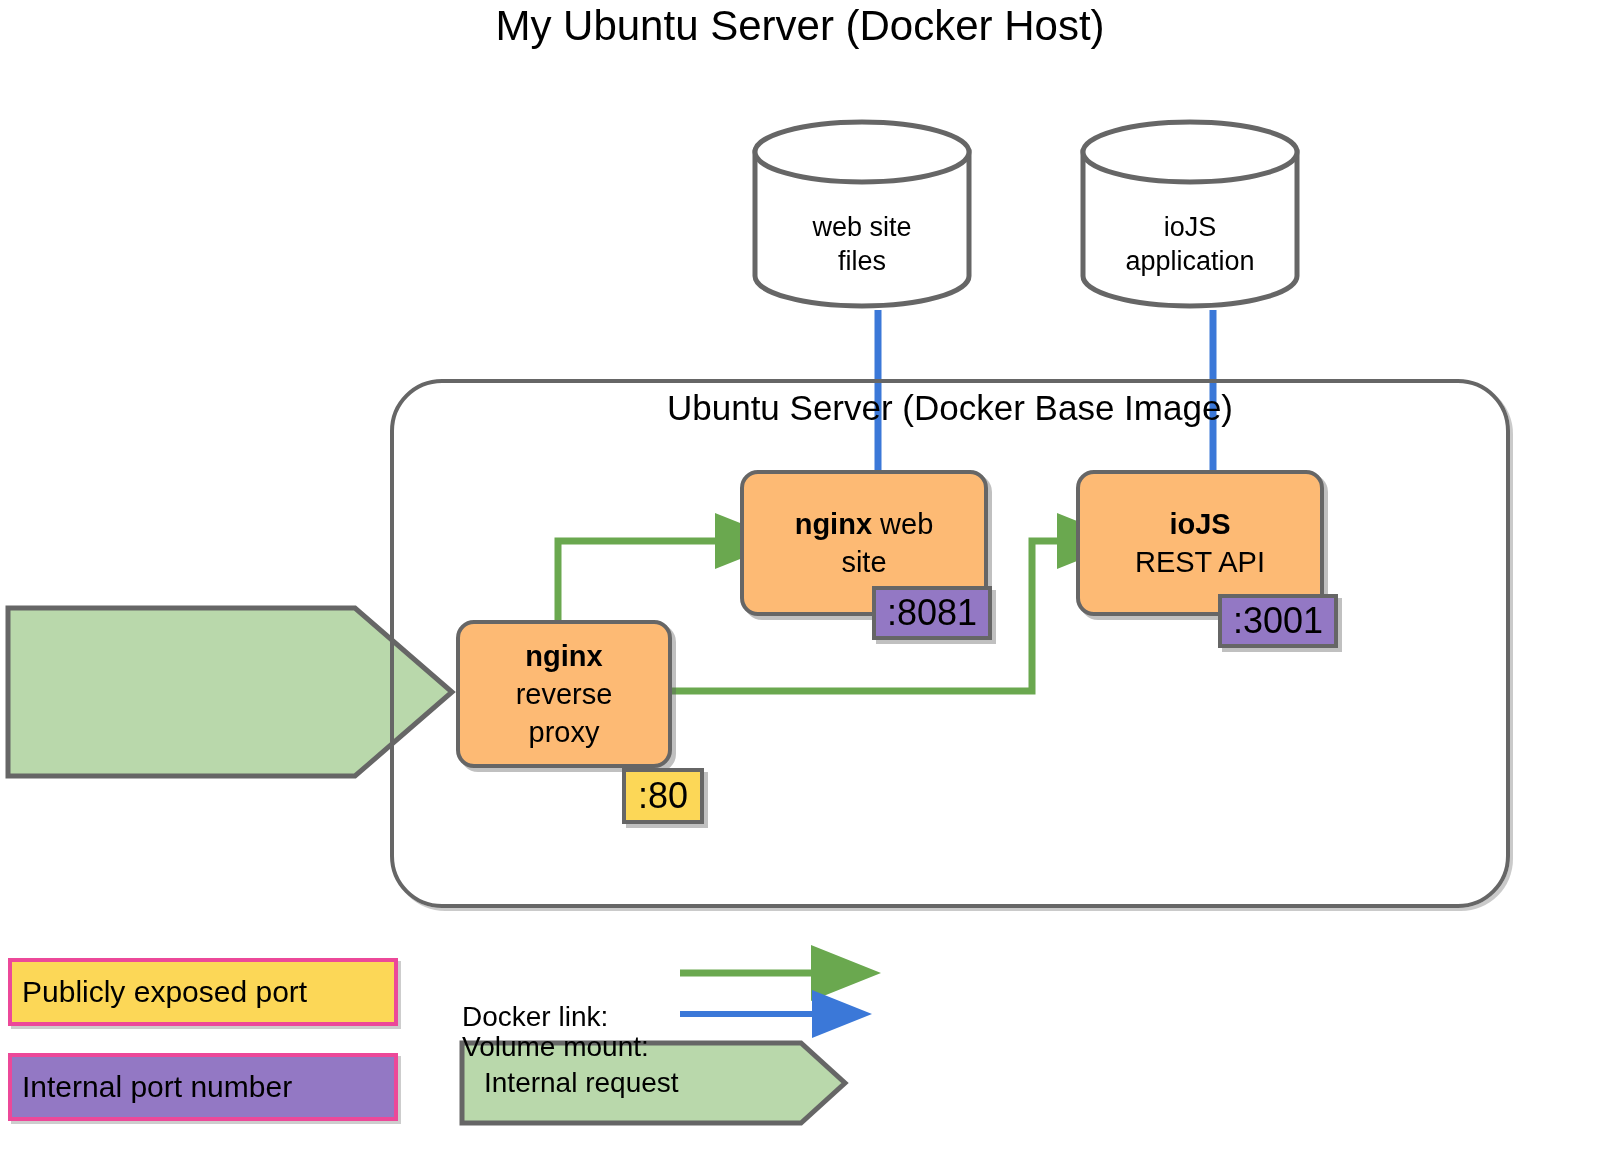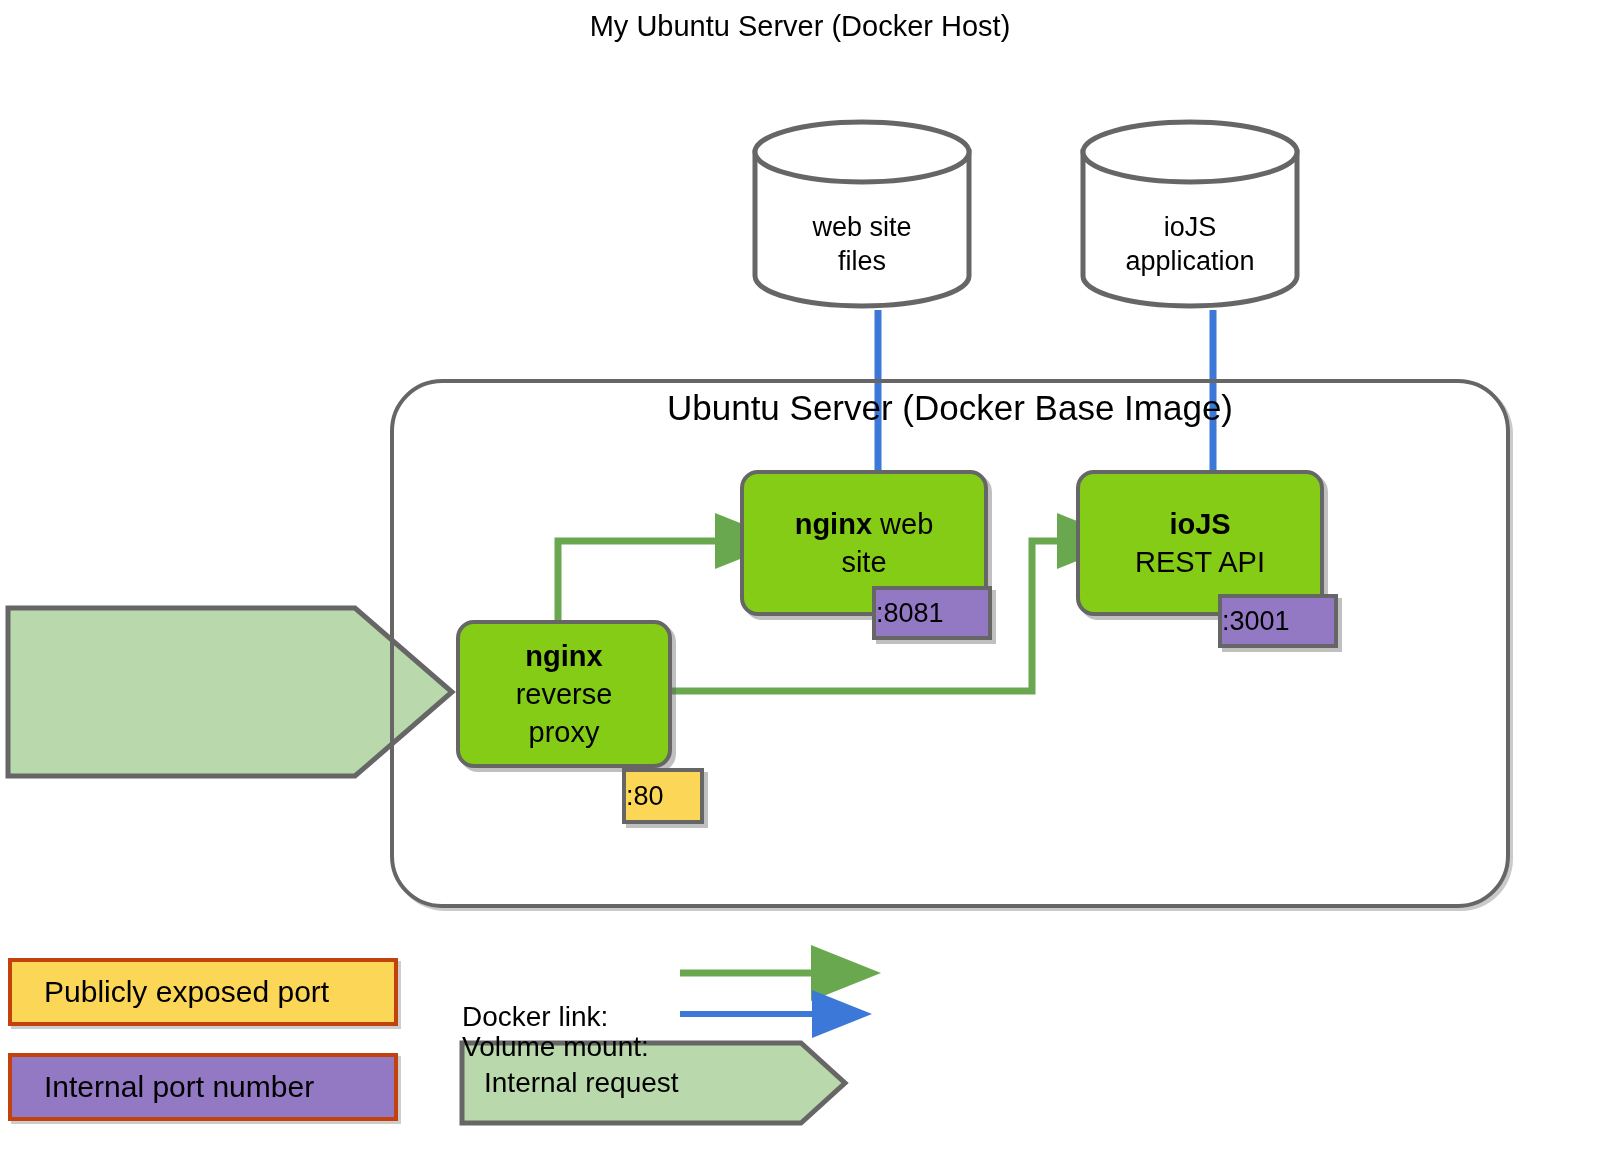--- a/index.html
+++ b/index.html
@@ -28,21 +28,21 @@
   }
 
   .abs { position: absolute; }
 
   
   .host-title {
     left: 0;
     top: 4px;
     width: 1600px;
     text-align: center;
-    font-size: 29px;
+    font-size: 42px;
     line-height: 44px;
     letter-spacing: 0px;
     white-space: nowrap;
   }
   .base-title {
     left: 390px;
     top: 386px;
     width: 1120px;
     text-align: center;
     font-size: 35px;
@@ -72,57 +72,57 @@
     width: 100%;
     text-align: center;
     font-size: 27px;
     line-height: 34px;
   }
   .cyl-label .l1 { font-weight: normal; display: block; }
   .cyl-label .l2 { font-weight: normal; display: block; }
 
   
   .svc {
-    background: #84cc16;
+    background: #fdba74;
     border: 4px solid #666666;
     border-radius: 18px;
     box-sizing: border-box;
     box-shadow: 4px 4px 0 rgba(90,90,90,0.38);
     display: flex;
     align-items: center;
     justify-content: center;
     text-align: center;
     font-size: 29px;
     line-height: 38px;
     color: #000;
   }
   .svc b { font-weight: bold; }
 
   
   .port {
     border: 4px solid #666666;
     box-sizing: border-box;
     display: flex;
     align-items: center;
-    justify-content: flex-start;
-    font-size: 27px;
+    justify-content: center;
+    font-size: 36px;
     line-height: 30px;
     color: #000;
     box-shadow: 4px 4px 0 rgba(90,90,90,0.38);
   }
   .port.internal { background: #9378c4; }
   .port.public   { background: #fcd757; margin-top: 44px; }
 
   
   .legend-box {
-    border: 4px solid #c2410c;
-    box-sizing: border-box;
-    display: flex;
-    align-items: center;
-    padding-left: 32px;
+    border: 4px solid #ec4899;
+    box-sizing: border-box;
+    display: flex;
+    align-items: center;
+    padding-left: 10px;
     font-size: 30px;
     color: #000;
     box-shadow: 3px 3px 0 rgba(90,90,90,0.30);
   }
   .legend-box.public   { background: #fcd757; }
   .legend-box.internal { background: #9378c4; }
 
   .legend-text {
     font-size: 28px;
     line-height: 34px;

